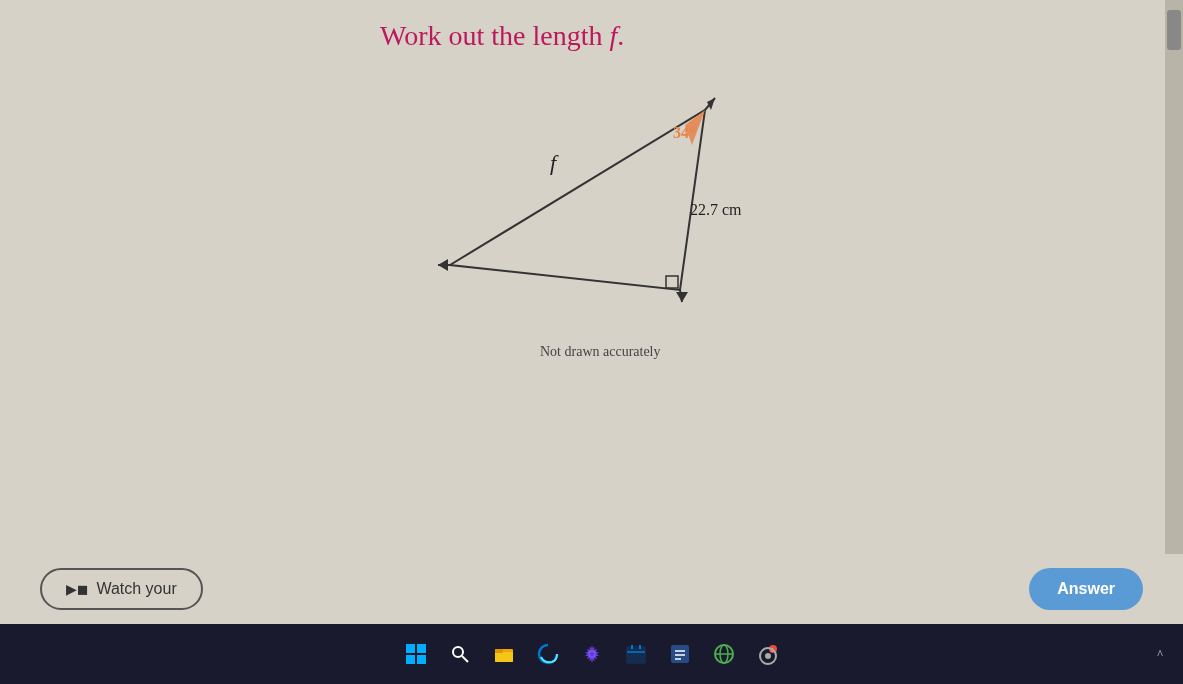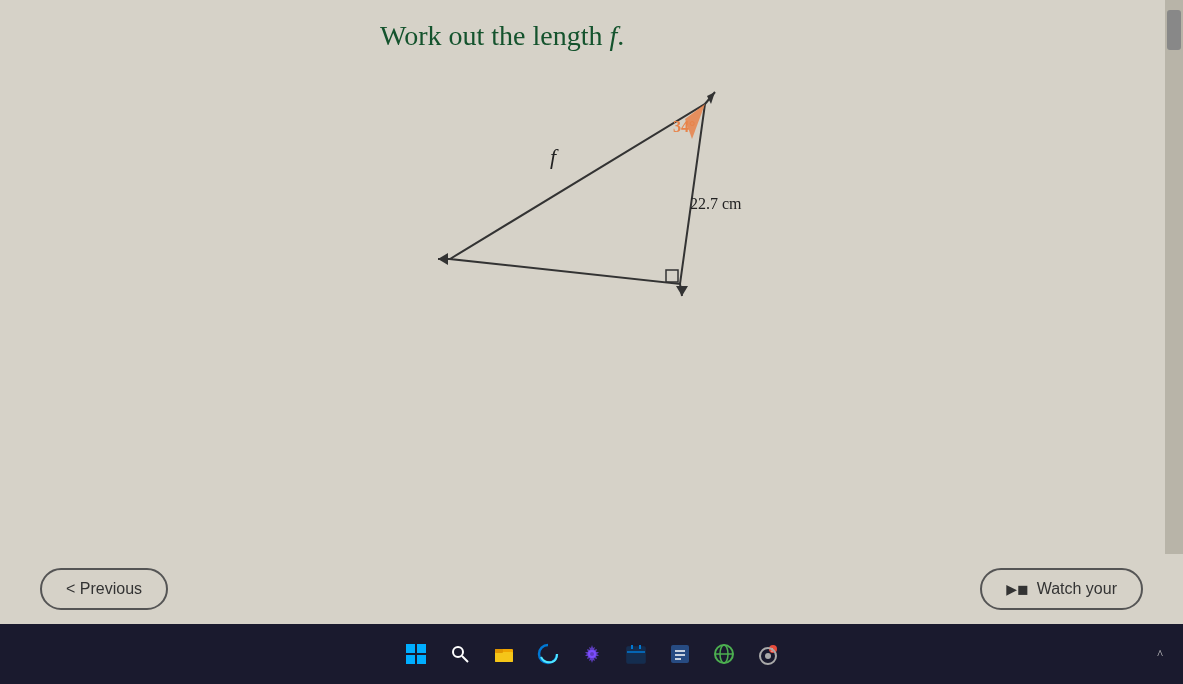--- a/index.html
+++ b/index.html
@@ -145,21 +145,21 @@
 
     
     svg text {
       font-family: 'Georgia', serif;
     }
   </style>
 </head>
 <body>
 
 <div class="main-content">
-  <div style="margin-bottom: 12px; font-size: 28px; color: #14532d;">
+  <div style="margin-bottom: 18px; font-size: 28px; color: #be185d;">
     Work out the length <span style="font-style: italic;">f</span>.
   </div>
 
   <div class="diagram-area">
     <svg width="380" height="260" viewBox="0 0 380 260">
 
       <polygon points="30,195 285,40 260,220" fill="none" stroke="#333" stroke-width="2"></polygon>
 
       <path d="M 285,40 L 265,55 L 272,75 Z" fill="#e8834a" opacity="0.85"></path>
 
@@ -174,36 +174,37 @@
 
       <rect x="246" y="206" width="12" height="12" fill="none" stroke="#333" stroke-width="1.5"></rect>
 
       <text x="130" y="100" font-size="22" font-style="italic" fill="#222">f</text>
 
       <text x="253" y="68" font-size="16" fill="#e8834a" font-weight="bold">34°</text>
 
       <text x="270" y="145" font-size="16" fill="#222">22.7 cm</text>
 
     </svg>
+    <div class="not-drawn-text">Not drawn accurately</div>
   </div>
 </div>
 
 <div class="scrollbar-area">
   <div class="scroll-thumb"></div>
   <div class="scroll-arrow-down">▼</div>
 </div>
 
 <div class="bottom-bar">
-  <button class="prev-button">&lt; Previous</button>
 
   <button class="watch-video-button">
     <span style="font-size:14px;">▶◼</span>
     <span>Watch your</span>
   </button>
 
+  <button class="answer-button">Answer</button>
 </div>
 
 <div class="taskbar">
 
   <div class="taskbar-icon">
     <svg width="20" height="20" viewBox="0 0 20 20">
       <rect x="0" y="0" width="9" height="9" fill="#00aeff"></rect>
       <rect x="11" y="0" width="9" height="9" fill="#00aeff"></rect>
       <rect x="0" y="11" width="9" height="9" fill="#00aeff"></rect>
       <rect x="11" y="11" width="9" height="9" fill="#00aeff"></rect>

